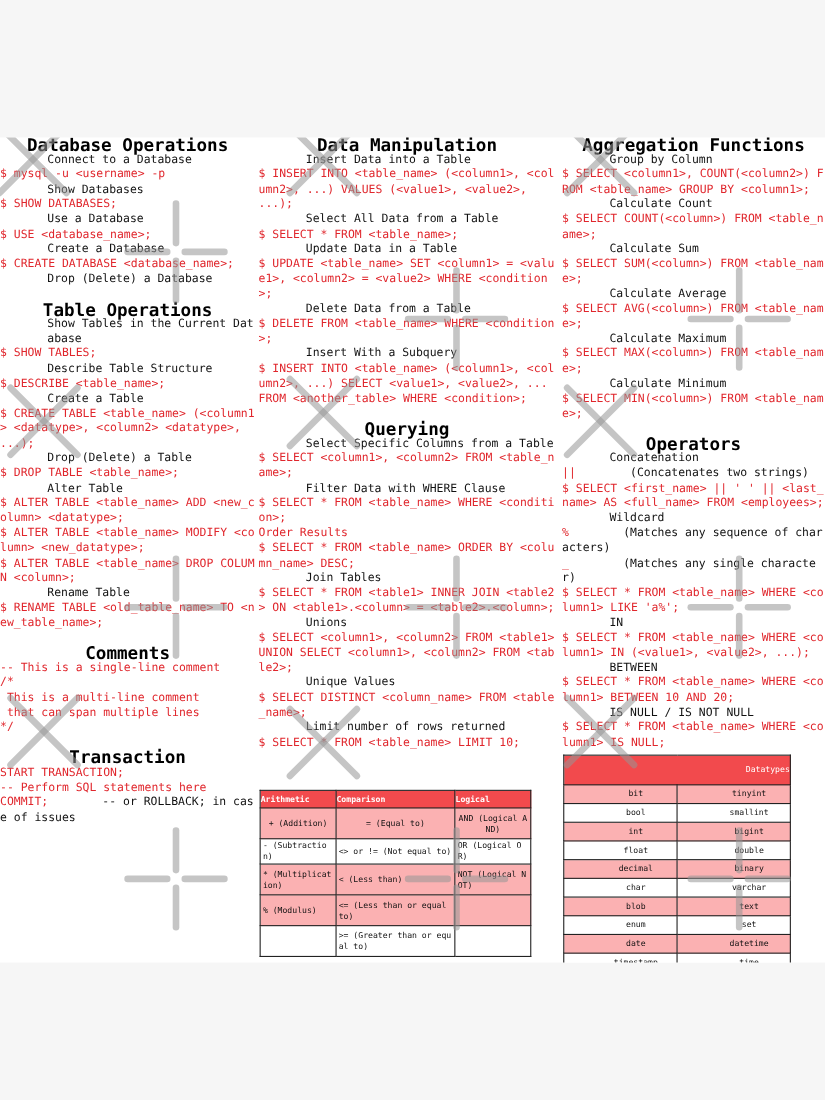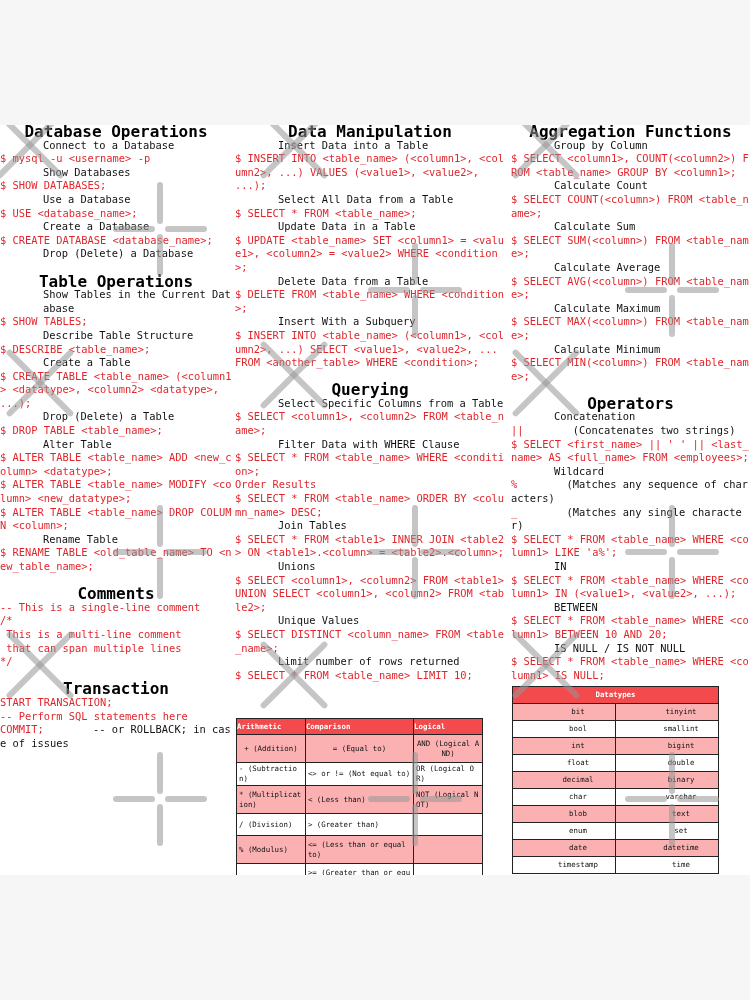--- a/index.html
+++ b/index.html
@@ -35,22 +35,22 @@
       word-break: break-all; color: #111;
     }
     table.ops tr.pink td { background: #fbb1b2; }
     table.ops tr.white td { background: #fff; }
 
     table.dt {
       position: absolute; left: 512px; top: 561px; width: 207px;
       border-collapse: collapse; font-size: 7.4px; line-height: 10px;
     }
     table.dt th {
-      background: #f24a4d; color: #fff; font-weight: bold; height: 17px;
-      border: 1px solid #222; text-align: center;
+      background: #f24a4d; color: #fff; font-weight: normal; height: 27px;
+      border: 1px solid #222; text-align: right;
     }
     table.dt td {
       border: 1px solid #222; text-align: center; height: 17px; color: #111;
       width: 50%;
       padding-left: 28px;
     }
     table.dt tr.pink td { background: #fbb1b2; }
     table.dt tr.white td { background: #fff; }
 
     .wm { position: absolute; pointer-events: none; }
@@ -226,25 +226,20 @@
         <tr class="white" style="height: 22px; margin-left: 32px;">
           <td>- (Subtraction)</td>
           <td>&lt;&gt; or != (Not equal to)</td>
           <td>OR (Logical OR)</td>
         </tr>
         <tr class="pink" style="height: 28px;">
           <td>* (Multiplication)</td>
           <td>&lt; (Less than)</td>
           <td>NOT (Logical NOT)</td>
         </tr>
-        <tr class="white" style="height: 22px;">
-          <td>/ (Division)</td>
-          <td>&gt; (Greater than)</td>
-          <td></td>
-        </tr>
         <tr class="pink" style="height: 28px;">
           <td>% (Modulus)</td>
           <td>&lt;= (Less than or equal to)</td>
           <td></td>
         </tr>
         <tr class="white" style="height: 28px;">
           <td></td>
           <td>&gt;= (Greater than or equal to)</td>
           <td></td>
         </tr>

